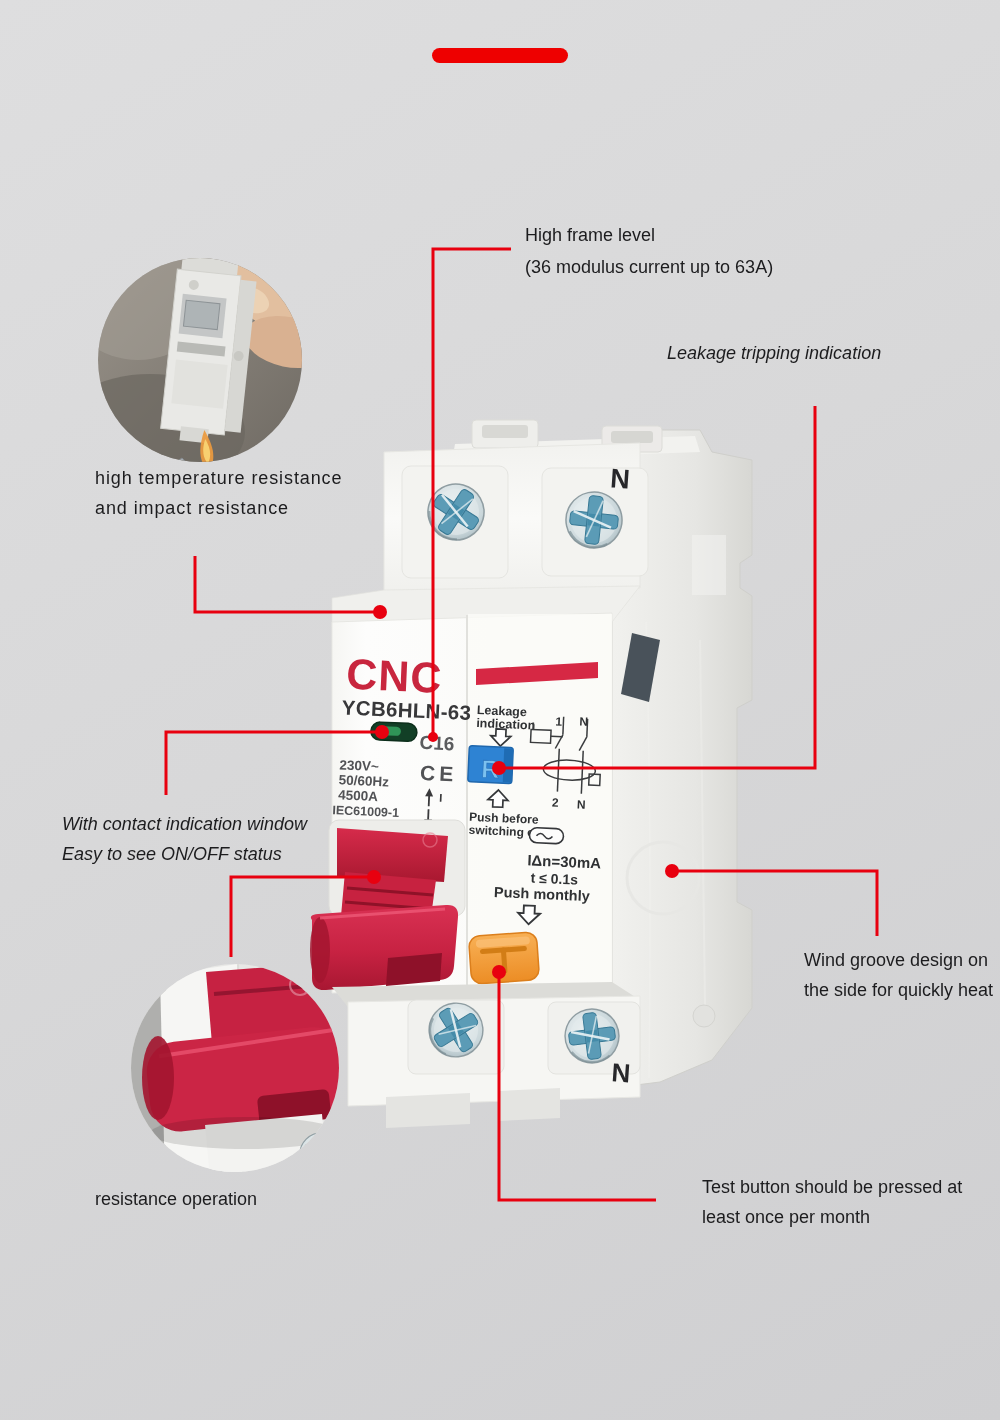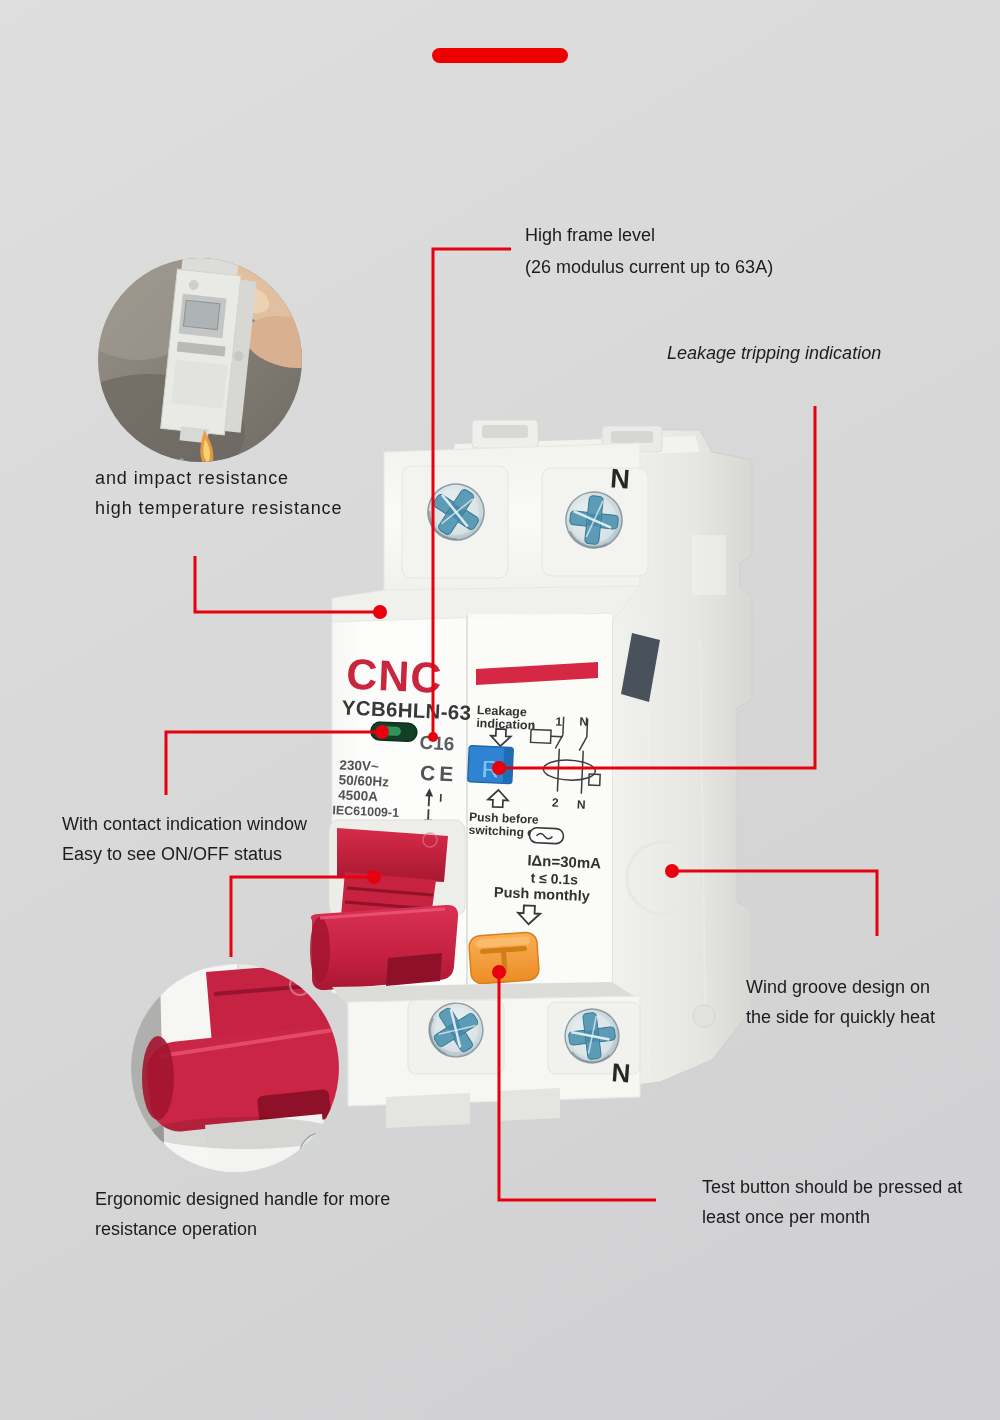--- a/index.html
+++ b/index.html
@@ -282,43 +282,42 @@
     <circle cx="382" cy="732" r="7"></circle>
     <circle cx="374" cy="877" r="7"></circle>
     <circle cx="499" cy="768" r="7"></circle>
     <circle cx="672" cy="871" r="7"></circle>
     <circle cx="499" cy="972" r="7"></circle>
   </g>
 </svg>
 
 <div class="note" style="left:525px;top:219px;">
   <div>High frame level</div>
-  <div>(26 modulus current up to 63A)</div>
+  <div>(36 modulus current up to 63A)</div>
 </div>
 
 <div class="note" style="left:667px;top:337px;font-style:italic;">
   <div>Leakage tripping indication</div>
 </div>
 
 <div class="note spaced" style="left:95px;top:463px;">
+  <div>high temperature resistance</div>
   <div>and impact resistance</div>
-  <div>high temperature resistance</div>
-</div>
-
-<div class="note tight" style="left:62px;top:809px;">
+</div>
+
+<div class="note tight" style="left:62px;top:809px;font-style:italic;">
   <div>With contact indication window</div>
   <div>Easy to see ON/OFF status</div>
 </div>
 
-<div class="note tight" style="left:746px;top:945px;margin-top:27px;">
+<div class="note tight" style="left:804px;top:945px;">
   <div>Wind groove design on</div>
   <div>the side for quickly heat</div>
 </div>
 
 <div class="note tight" style="left:95px;top:1184px;">
-  <div>Ergonomic designed handle for more</div>
   <div>resistance operation</div>
 </div>
 
 <div class="note tight" style="left:702px;top:1172px;">
   <div>Test button should be pressed at</div>
   <div>least once per month</div>
 </div>
 
 </body></html>

